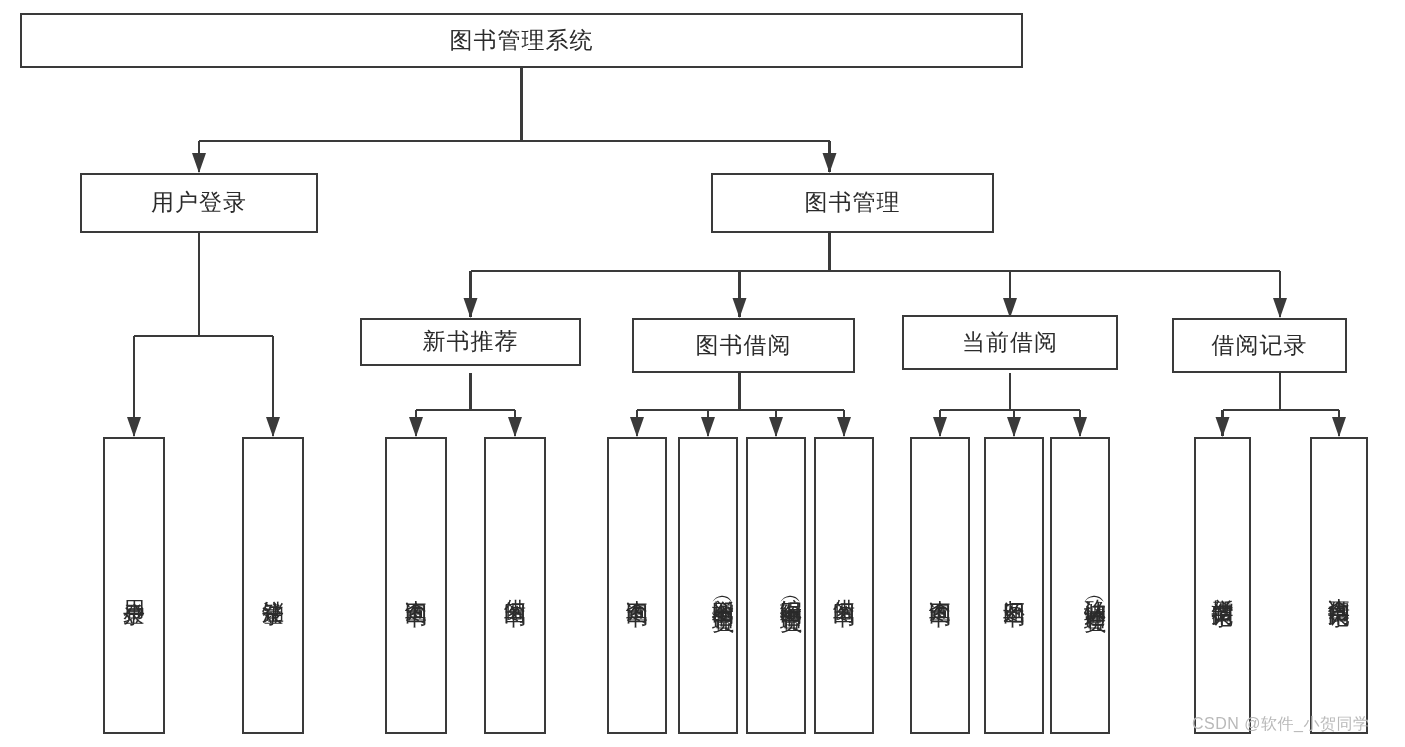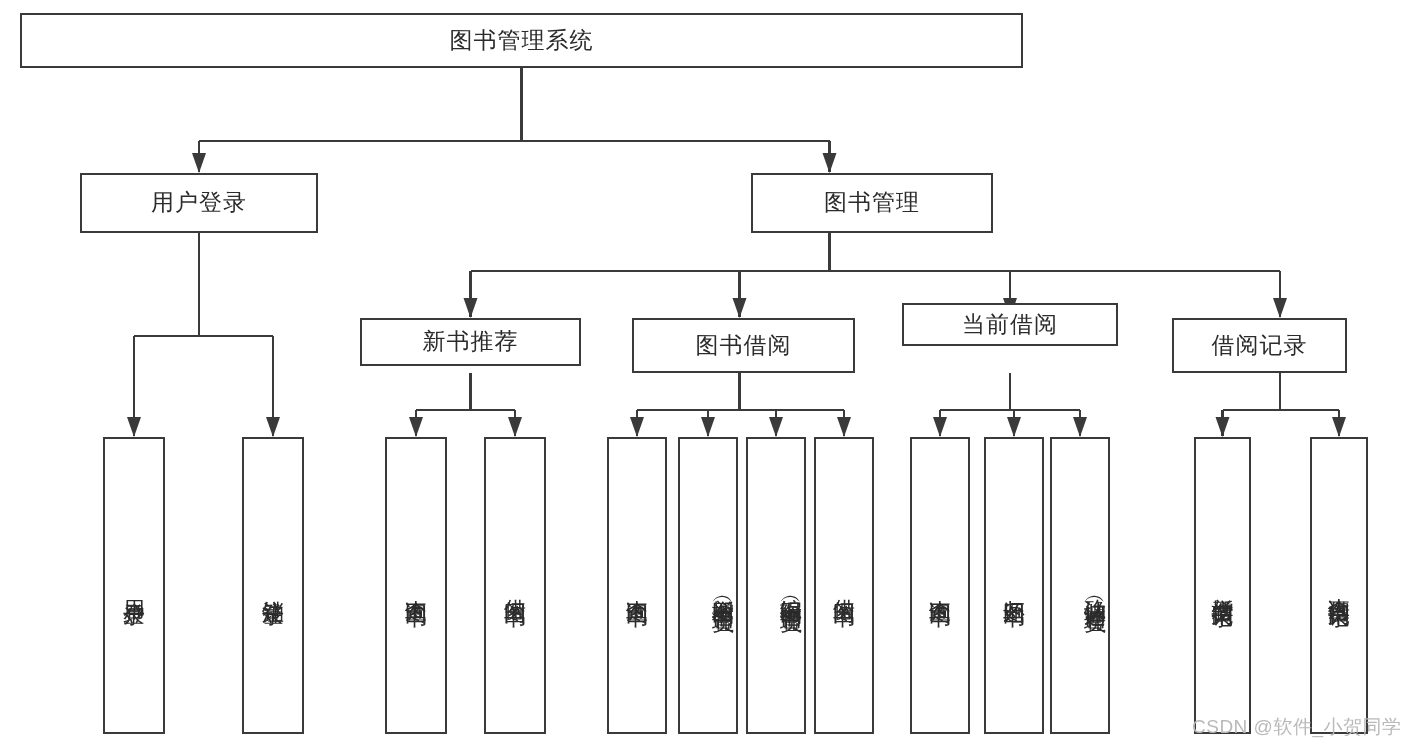--- a/index.html
+++ b/index.html
@@ -53,21 +53,21 @@
     padding-top: 8px;
   }
   .node.vert.centered {
     align-items: center;
     padding-top: 0;
   }
   #watermark {
     position: absolute;
     left: 1192px;
     top: 714px;
-    font-size: 19px;
+    font-size: 16px;
     color: #b9b9b9;
     letter-spacing: 0.5px;
     white-space: nowrap;
     user-select: none;
   }
 </style>
 </head>
 <body>
 
 <div id="canvas">
@@ -121,24 +121,24 @@
       <line x1="1280" y1="373" x2="1280" y2="410" stroke="#3a3a3a" stroke-width="2.5" shape-rendering="crispEdges"></line>
       <line x1="1222.5" y1="410" x2="1339" y2="410" stroke="#3a3a3a" stroke-width="2.5" shape-rendering="crispEdges"></line>
       <line x1="1222.5" y1="410" x2="1222.5" y2="436" stroke="#3a3a3a" stroke-width="2.5" shape-rendering="crispEdges"></line>
       <path d="M 1215.5 417 L 1229.5 417 L 1222.5 437 Z" fill="#3a3a3a"></path>
       <line x1="1339" y1="410" x2="1339" y2="436" stroke="#3a3a3a" stroke-width="2.5" shape-rendering="crispEdges"></line>
       <path d="M 1332 417 L 1346 417 L 1339 437 Z" fill="#3a3a3a"></path>
     </svg>
   <div id="nodes-layer">
       <div class="node horiz" style="left: 20px; top: 13px; width: 1003px; height: 55px;">图书管理系统</div>
       <div class="node horiz" style="left: 80px; top: 173px; width: 238px; height: 60px;">用户登录</div>
-      <div class="node horiz" style="left: 711px; top: 173px; width: 242px; height: 60px; margin-left: 40px;">图书管理</div>
+      <div class="node horiz" style="left: 711px; top: 173px; width: 283px; height: 60px;">图书管理</div>
       <div class="node horiz" style="left: 360px; top: 318px; width: 221px; height: 48px;">新书推荐</div>
       <div class="node horiz" style="left: 632px; top: 318px; width: 223px; height: 55px;">图书借阅</div>
-      <div class="node horiz" style="left: 902px; top: 303px; width: 216px; height: 43px;">当前借阅</div>
+      <div class="node horiz" style="left: 902px; top: 315px; width: 216px; height: 55px;">当前借阅</div>
       <div class="node horiz" style="left: 1172px; top: 318px; width: 175px; height: 55px;">借阅记录</div>
       <div class="node vert centered" style="left: 103px; top: 437px; width: 62px; height: 297px;">用户登录</div>
       <div class="node vert centered" style="left: 242px; top: 437px; width: 62px; height: 297px;">注销登录</div>
       <div class="node vert centered" style="left: 385px; top: 437px; width: 62px; height: 297px;">查询图书</div>
       <div class="node vert centered" style="left: 484px; top: 437px; width: 62px; height: 297px;">借阅图书</div>
       <div class="node vert centered" style="left: 607px; top: 437px; width: 60px; height: 297px;">查询图书</div>
       <div class="node vert" style="left: 678px; top: 437px; width: 60px; height: 297px;">新增图书（管理员）</div>
       <div class="node vert" style="left: 746px; top: 437px; width: 60px; height: 297px;">编辑图书（管理员）</div>
       <div class="node vert centered" style="left: 814px; top: 437px; width: 60px; height: 297px;">借阅图书</div>
       <div class="node vert centered" style="left: 910px; top: 437px; width: 60px; height: 297px;">查询图书</div>

